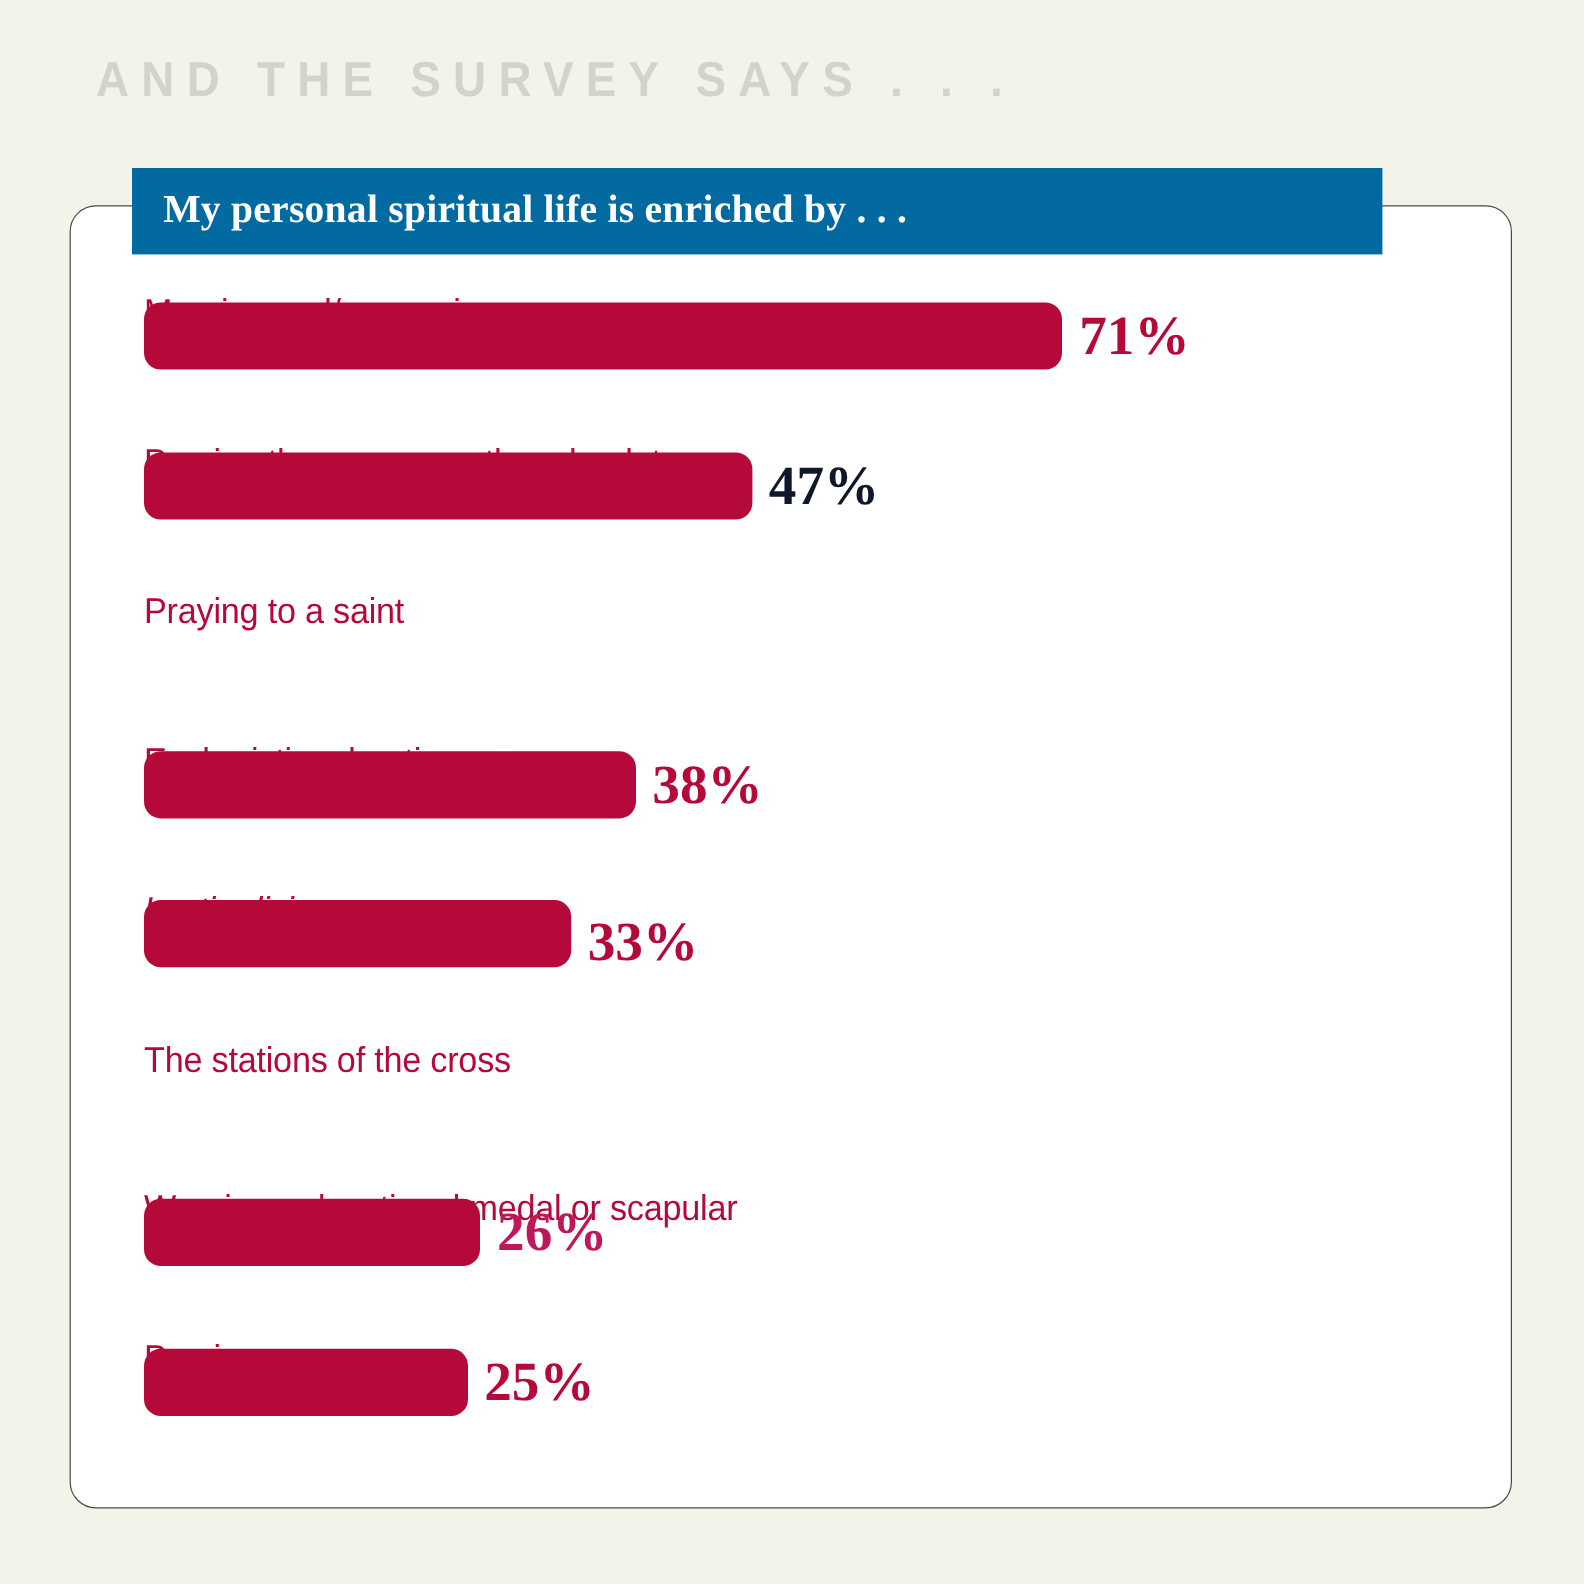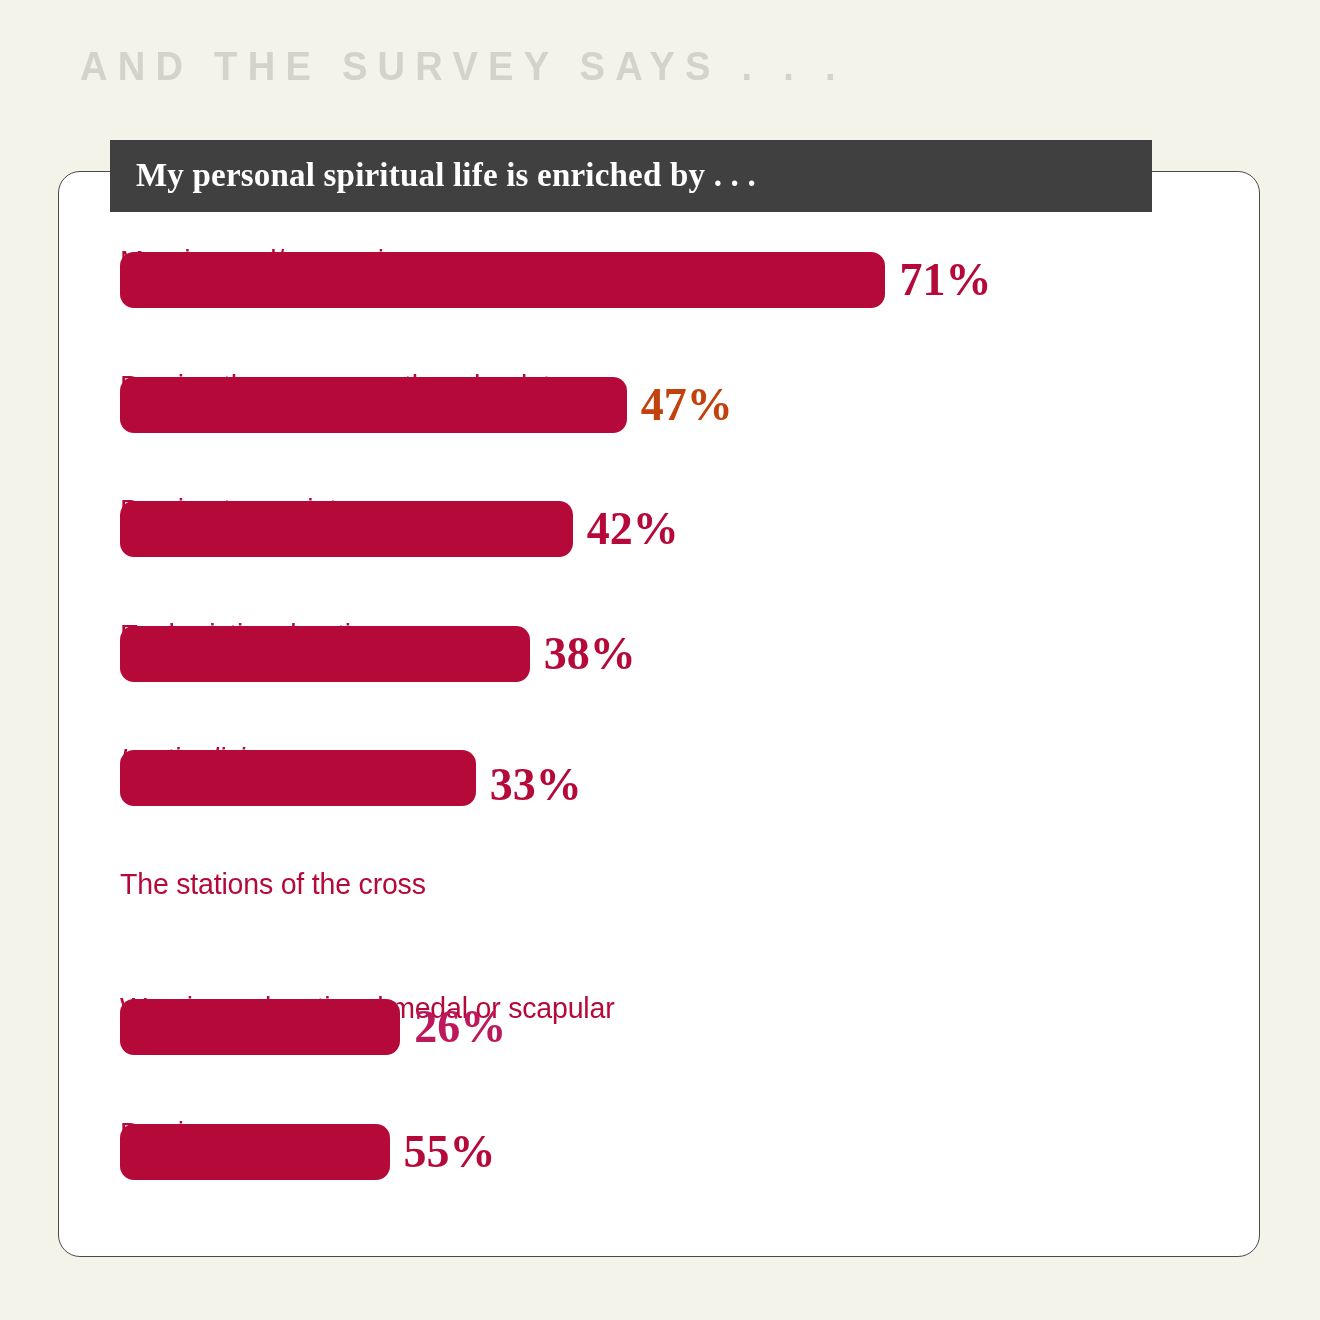--- a/index.html
+++ b/index.html
@@ -44,21 +44,21 @@
     box-sizing: border-box;
   }
 
   
   #banner {
     position: absolute;
     left: 110px;
     top: 140px;
     width: 1042px;
     height: 72px;
-    background: #404040;
+    background: #0369a1;
     z-index: 5;
   }
   #banner-text {
     position: absolute;
     left: 26px;
     top: 50%;
     transform: translateY(-52%);
     font-family: "Liberation Serif", serif;
     font-weight: bold;
     font-size: 33px;
@@ -141,29 +141,25 @@
       <div class="bar-label">Morning and/or evening prayer</div>
       <div class="bar-track">
         <div class="bar-fill" style="width: 765.38px; background: rgb(181, 9, 58);"></div>
         <div class="bar-value" style="color: rgb(181, 9, 58);">71%</div>
       </div>
     </div>
     <div class="bar-row" style="top: 134.5px;">
       <div class="bar-label">Praying the rosary or other chaplets</div>
       <div class="bar-track">
         <div class="bar-fill" style="width: 506.66px; background: rgb(181, 9, 58);"></div>
-        <div class="bar-value" style="color: #c2410c;">47%</div>
+        <div class="bar-value" style="color: #0f172a;">47%</div>
       </div>
     </div>
     <div class="bar-row" style="top: 259px;">
       <div class="bar-label">Praying to a saint</div>
-      <div class="bar-track">
-        <div class="bar-fill" style="width: 452.76px; background: rgb(181, 9, 58);"></div>
-        <div class="bar-value" style="color: rgb(181, 9, 58);">42%</div>
-      </div>
     </div>
     <div class="bar-row" style="top: 383.5px;">
       <div class="bar-label">Eucharistic adoration</div>
       <div class="bar-track">
         <div class="bar-fill" style="width: 409.64px; background: rgb(181, 9, 58);"></div>
         <div class="bar-value" style="color: rgb(181, 9, 58);">38%</div>
       </div>
     </div>
     <div class="bar-row" style="top: 508px;">
       <div class="bar-label italic">Lectio divina</div>
@@ -179,16 +175,16 @@
       <div class="bar-label">Wearing a devotional medal or scapular</div>
       <div class="bar-track">
         <div class="bar-fill" style="width: 280.28px; background: rgb(181, 9, 58);"></div>
         <div class="bar-value" style="color: #be185d;">26%</div>
       </div>
     </div>
     <div class="bar-row" style="top: 881.5px;">
       <div class="bar-label">Praying novenas</div>
       <div class="bar-track">
         <div class="bar-fill" style="width: 269.5px; background: rgb(181, 9, 58);"></div>
-        <div class="bar-value" style="color: rgb(181, 9, 58);">55%</div>
+        <div class="bar-value" style="color: rgb(181, 9, 58);">25%</div>
       </div>
     </div>
   </div>
 
 </body></html>

